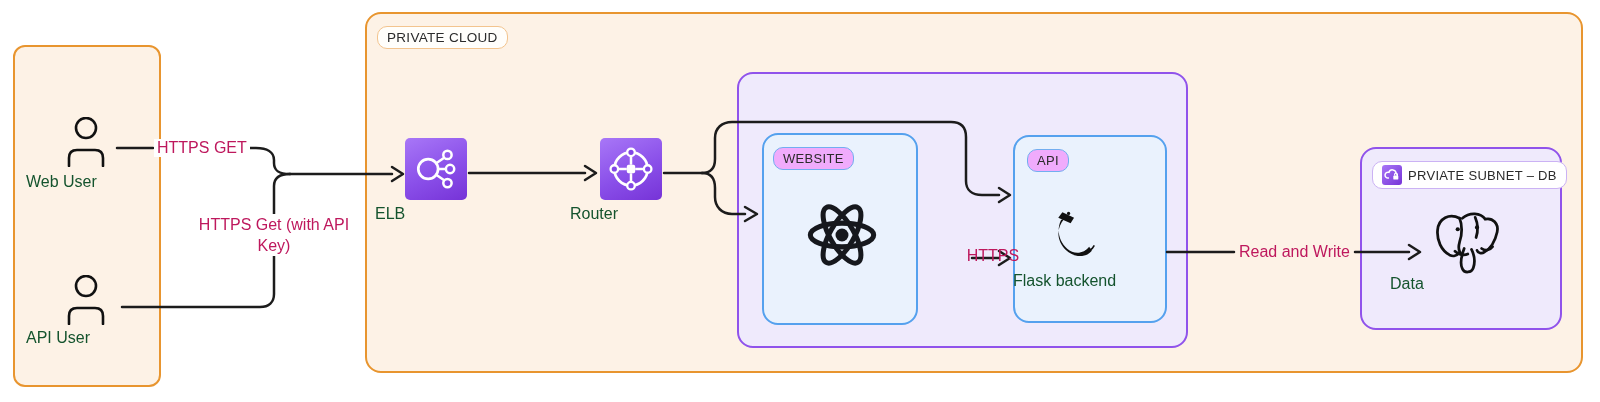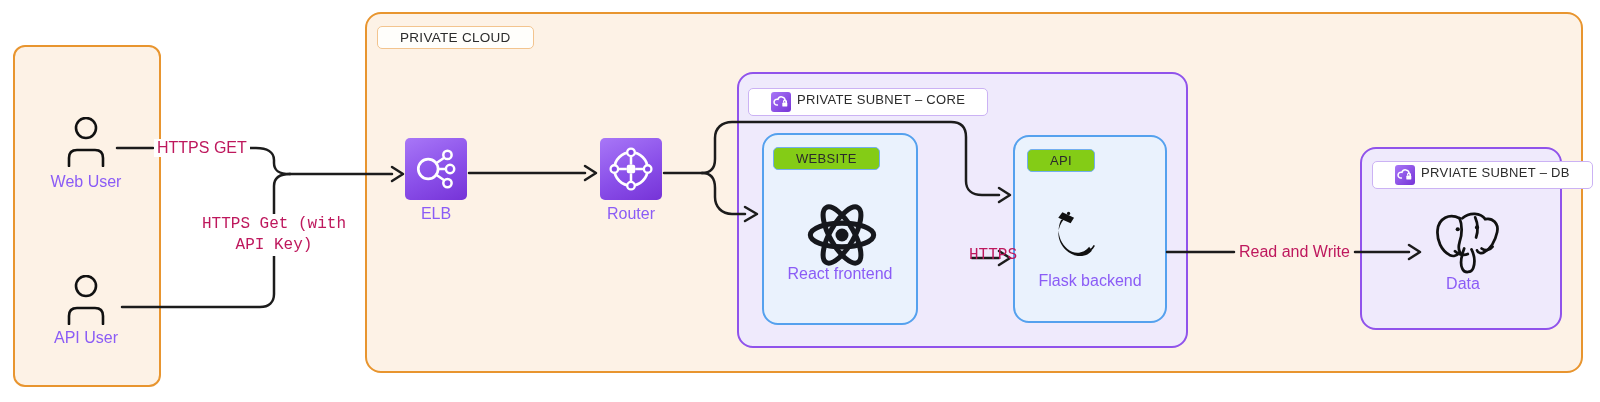--- a/index.html
+++ b/index.html
@@ -7,44 +7,44 @@
   body { font-family:"Liberation Sans", sans-serif; }
   #canvas { position:relative; width:1600px; height:402px; background:#ffffff; overflow:hidden; }
 
   
   .zone { position:absolute; border-radius:14px; }
   .zone.orange { border:2px solid #E8952F; background:#FDF2E6; }
   .zone.purple { border:2px solid #9053EB; background:#EFEAFC; }
   .zone.blue   { border:2px solid #55A1EE; background:#EAF2FD; border-radius:16px; }
 
   
-  .chip { position:absolute; display:inline-flex; align-items:flex-start; gap:6px;
-          background:#FFFEFB; border-radius:5px; padding:3px 22px;
+  .chip { position:absolute; display:inline-flex; align-items:center; gap:6px;
+          background:#FFFEFB; border-radius:10px; padding:3px 9px;
           font-size:13px; color:#2b2b2b; letter-spacing:.3px; white-space:nowrap; }
   .chip.orange { border:1.5px solid #F3C48E; }
   .chip.violet { border:1.5px solid #CBB2F4; background:#ffffff; }
-  .chip.blue   { border:1.5px solid #72AEF0; background:#84cc16; }
+  .chip.blue   { border:1.5px solid #72AEF0; background:#f0abfc; }
   .chip-icon { width:20px; height:20px; display:inline-block; flex:0 0 auto; }
 
   
   .aws-icon { position:absolute; width:62px; height:62px; border-radius:5px;
               background:linear-gradient(155deg,#A877F7 0%,#8A4FE9 55%,#7633D7 100%);
               display:flex; align-items:center; justify-content:center; }
   .aws-icon svg { width:50px; height:50px; }
 
-  .node-label { position:absolute; font-size:16px; color:#8b5cf6; text-align:center; }
+  .node-label { position:absolute; font-size:16px; color:#14532d; }
   .free-svg { position:absolute; }
 
   
   #edges { position:absolute; left:0; top:0; width:1600px; height:402px; pointer-events:none; }
   #edges path { stroke:#1c1c1c; stroke-width:2.5; fill:none; stroke-linecap:round; stroke-linejoin:round; }
 
   .edge-lbl { position:absolute; font-size:16px; color:#be185d; white-space:nowrap; z-index:5; }
   .edge-lbl.masked { background:#ffffff; padding:0 3px; }
-  .edge-lbl.center { text-align:center; white-space:normal; line-height:21px;font-family:Liberation Mono, monospace; }
+  .edge-lbl.center { text-align:center; white-space:normal; line-height:21px; }
 </style>
 </head>
 <body>
 
 <div id="canvas">
 
   <div class="zone orange" style="left:13px; top:45px; width:148px; height:342px; border-radius:12px;"></div>
 
   <div class="zone orange" style="left:365px; top:12px; width:1218px; height:361px; border-radius:16px;"></div>
 
@@ -54,37 +54,20 @@
 
   <div class="zone blue" style="left:762px; top:133px; width:156px; height:192px;"></div>
 
   <div class="zone blue" style="left:1013px; top:135px; width:154px; height:188px;"></div>
 
 
   <div class="chip orange" style="left:377px; top:26px; font-size:13.5px;">
     <span>PRIVATE CLOUD</span>
   </div>
 
-  <div class="chip violet" style="left:748px; top:88px;">
-    <span class="chip-icon">
-      <svg viewBox="0 0 20 20">
-        <defs>
-            <linearGradient id="sg1" x1="0" y1="0" x2="1" y2="1">
-          <stop offset="0" stop-color="#A877F7"></stop>
-              <stop offset="1" stop-color="#7633D7"></stop>
-        </linearGradient>
-          </defs>
-        <rect x="0" y="0" width="20" height="20" rx="3" fill="url(#sg1)"></rect>
-        <path d="M6.4 13 a2.9 2.9 0 1 1 .5 -5.6 a3.7 3.7 0 0 1 7.2 .9 a2.5 2.5 0 0 1 -1.1 4.7" stroke="#fff" stroke-width="1.5" fill="none" stroke-linecap="round"></path>
-        <rect x="11.3" y="10.6" width="5" height="4" rx="0.9" fill="#fff"></rect>
-        <path d="M12.6 10.6 v-1.1 a1.3 1.3 0 0 1 2.6 0 v1.1" stroke="#fff" stroke-width="1.2" fill="none"></path>
-      </svg>
-    </span>
-    <span>PRIVATE SUBNET – CORE</span>
-  </div>
 
   <div class="chip violet" style="left:1372px; top:161px;">
     <span class="chip-icon">
       <svg viewBox="0 0 20 20">
         <defs>
             <linearGradient id="sg2" x1="0" y1="0" x2="1" y2="1">
           <stop offset="0" stop-color="#A877F7"></stop>
               <stop offset="1" stop-color="#7633D7"></stop>
         </linearGradient>
           </defs>
@@ -142,21 +125,20 @@
   <div class="node-label" style="left:570px; top:205px; width:122px;">Router</div>
 
   <svg class="free-svg" style="left:806px; top:204px;" width="72" height="62" viewBox="0 0 100 86">
     <g stroke="#16181d" stroke-width="7" fill="none">
       <ellipse cx="50" cy="43" rx="44" ry="16.5"></ellipse>
       <ellipse cx="50" cy="43" rx="44" ry="16.5" transform="rotate(60 50 43)"></ellipse>
       <ellipse cx="50" cy="43" rx="44" ry="16.5" transform="rotate(-60 50 43)"></ellipse>
     </g>
     <circle cx="50" cy="43" r="9" fill="#16181d"></circle>
   </svg>
-  <div class="node-label" style="left:762px; top:265px; width:156px;">React frontend</div>
 
   <svg class="free-svg" style="left:1048px; top:201px;" width="48" height="68" viewBox="0 0 70 70">
     <path d="M21 2 L38 10 L33 18 L15 10 Z" fill="#111"></path>
     <path d="M19 13 C12 28 16 44 28 55 C38 64 53 62 60 52 L64 58 C55 69 37 68 26 57 C13 44 11 26 24 11 Z" fill="#111"></path>
     <path d="M56 58 C61 58 65 55 67 51" stroke="#111" stroke-width="2.4" fill="none" stroke-linecap="round"></path>
     <circle cx="30" cy="3.5" r="2.4" fill="#111"></circle>
   </svg>
   <div class="node-label" style="left:1013px; top:265px; width:154px;margin-top:7px;">Flask backend</div>
 
   <svg class="free-svg" style="left:1428px; top:210px;" width="76" height="66" viewBox="0 0 80 72">

